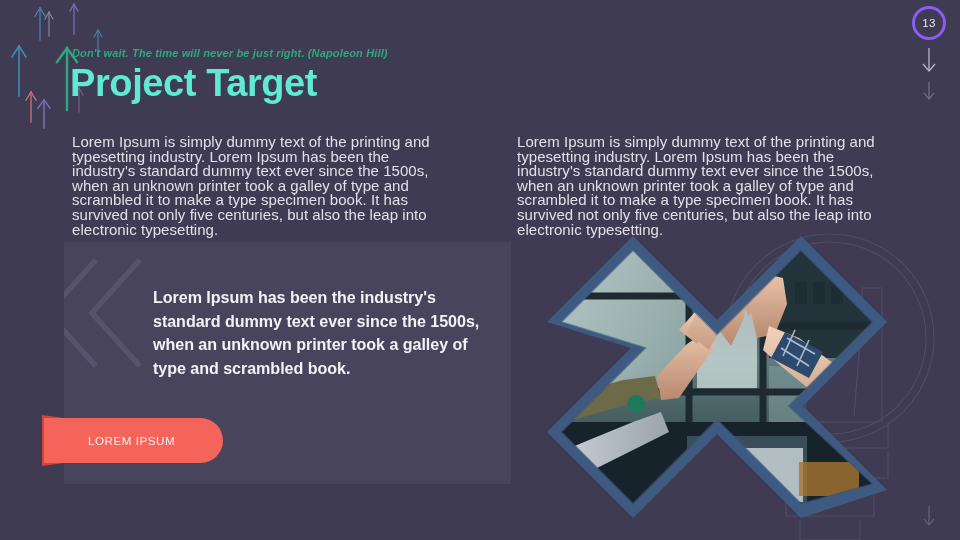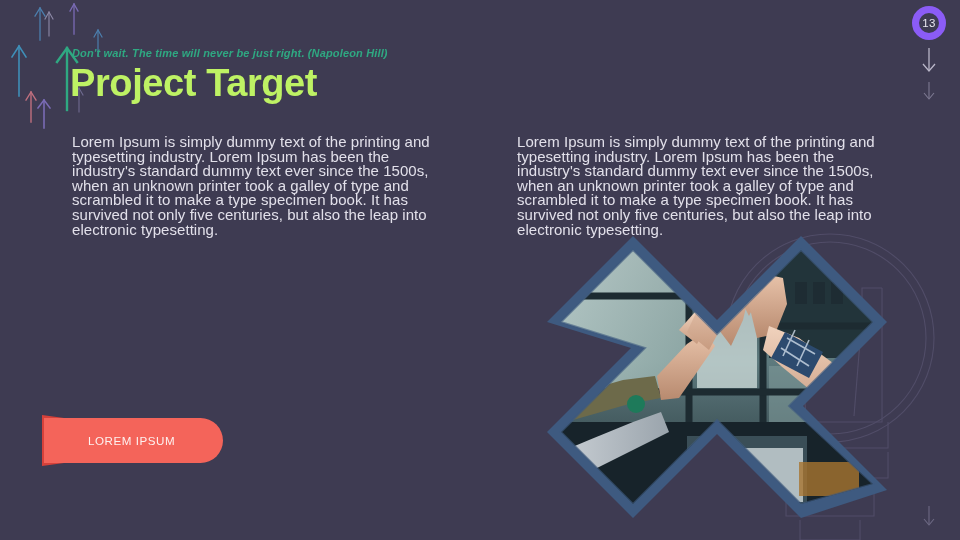--- a/index.html
+++ b/index.html
@@ -15,37 +15,37 @@
     background: #3e3b52;
   }
 
   
   .arrow-field { position: absolute; left: 0; top: 0; width: 140px; height: 140px; pointer-events: none; }
 
   
   .page-badge {
     position: absolute; right: 14px; top: 6px;
     width: 34px; height: 34px; border-radius: 50%;
-    border: 7px solid #8b5cf6;
+    border: 3px solid #8b5cf6;
     color: #e9e7f0; font-size: 11.5px;
     display: flex; align-items: center; justify-content: center;
     letter-spacing: .3px;
   }
   .down-arrows { position: absolute; right: 14px; top: 44px; width: 34px; height: 60px; }
   .down-arrow-bottom { position: absolute; right: 14px; bottom: 6px; width: 34px; height: 34px; }
 
   
   .kicker {
     position: absolute; left: 72px; top: 47px;
     font-size: 11px; font-style: italic; font-weight: bold;
     color: #2fa882; letter-spacing: .15px; white-space: nowrap;
   }
   .title {
     position: absolute; left: 70px; top: 62px;
-    font-size: 38px; font-weight: bold; color: #bef264;
+    font-size: 38px; font-weight: bold; color: #5eead4;
     letter-spacing: -.4px; line-height: 1.15;
   }
 
   
   .body-col {
     position: absolute; top: 135px;
     width: 362px;
     font-size: 15px; line-height: 14.6px;
     color: #e2e0ea;
     letter-spacing: .05px;
@@ -168,20 +168,31 @@
       </g>
     </svg>
   </div>
 
   <div class="kicker">Don't wait. The time will never be just right. (Napoleon Hill)</div>
   <div class="title">Project Target</div>
 
   <div class="body-col col-left">Lorem Ipsum is simply dummy text of the printing and typesetting industry. Lorem Ipsum has been the industry's standard dummy text ever since the 1500s, when an unknown printer took a galley of type and scrambled it to make a type specimen book. It has survived not only five centuries, but also the leap into electronic typesetting.</div>
   <div class="body-col col-right">Lorem Ipsum is simply dummy text of the printing and typesetting industry. Lorem Ipsum has been the industry's standard dummy text ever since the 1500s, when an unknown printer took a galley of type and scrambled it to make a type specimen book. It has survived not only five centuries, but also the leap into electronic typesetting.</div>
 
+  <div class="quote-panel">
+    <div class="chev-wrap">
+      <svg width="130" height="115" viewBox="0 0 130 115">
+        <g fill="none" stroke="#56536d" stroke-width="5.5" stroke-linecap="square">
+          <path d="M52 6 L6 57 L52 108"></path>
+          <path d="M96 6 L50 57 L96 108"></path>
+        </g>
+      </svg>
+    </div>
+    <div class="quote-text">Lorem Ipsum has been the industry's standard dummy text ever since the 1500s, when an unknown printer took a galley of type and scrambled book.</div>
+  </div>
 
   <div class="cta">
     <div class="cta-tail"></div>
     <div class="cta-body"></div>
     <div class="cta-label">LOREM IPSUM</div>
   </div>
 
   <div class="art">
 
     <div class="bulb">

